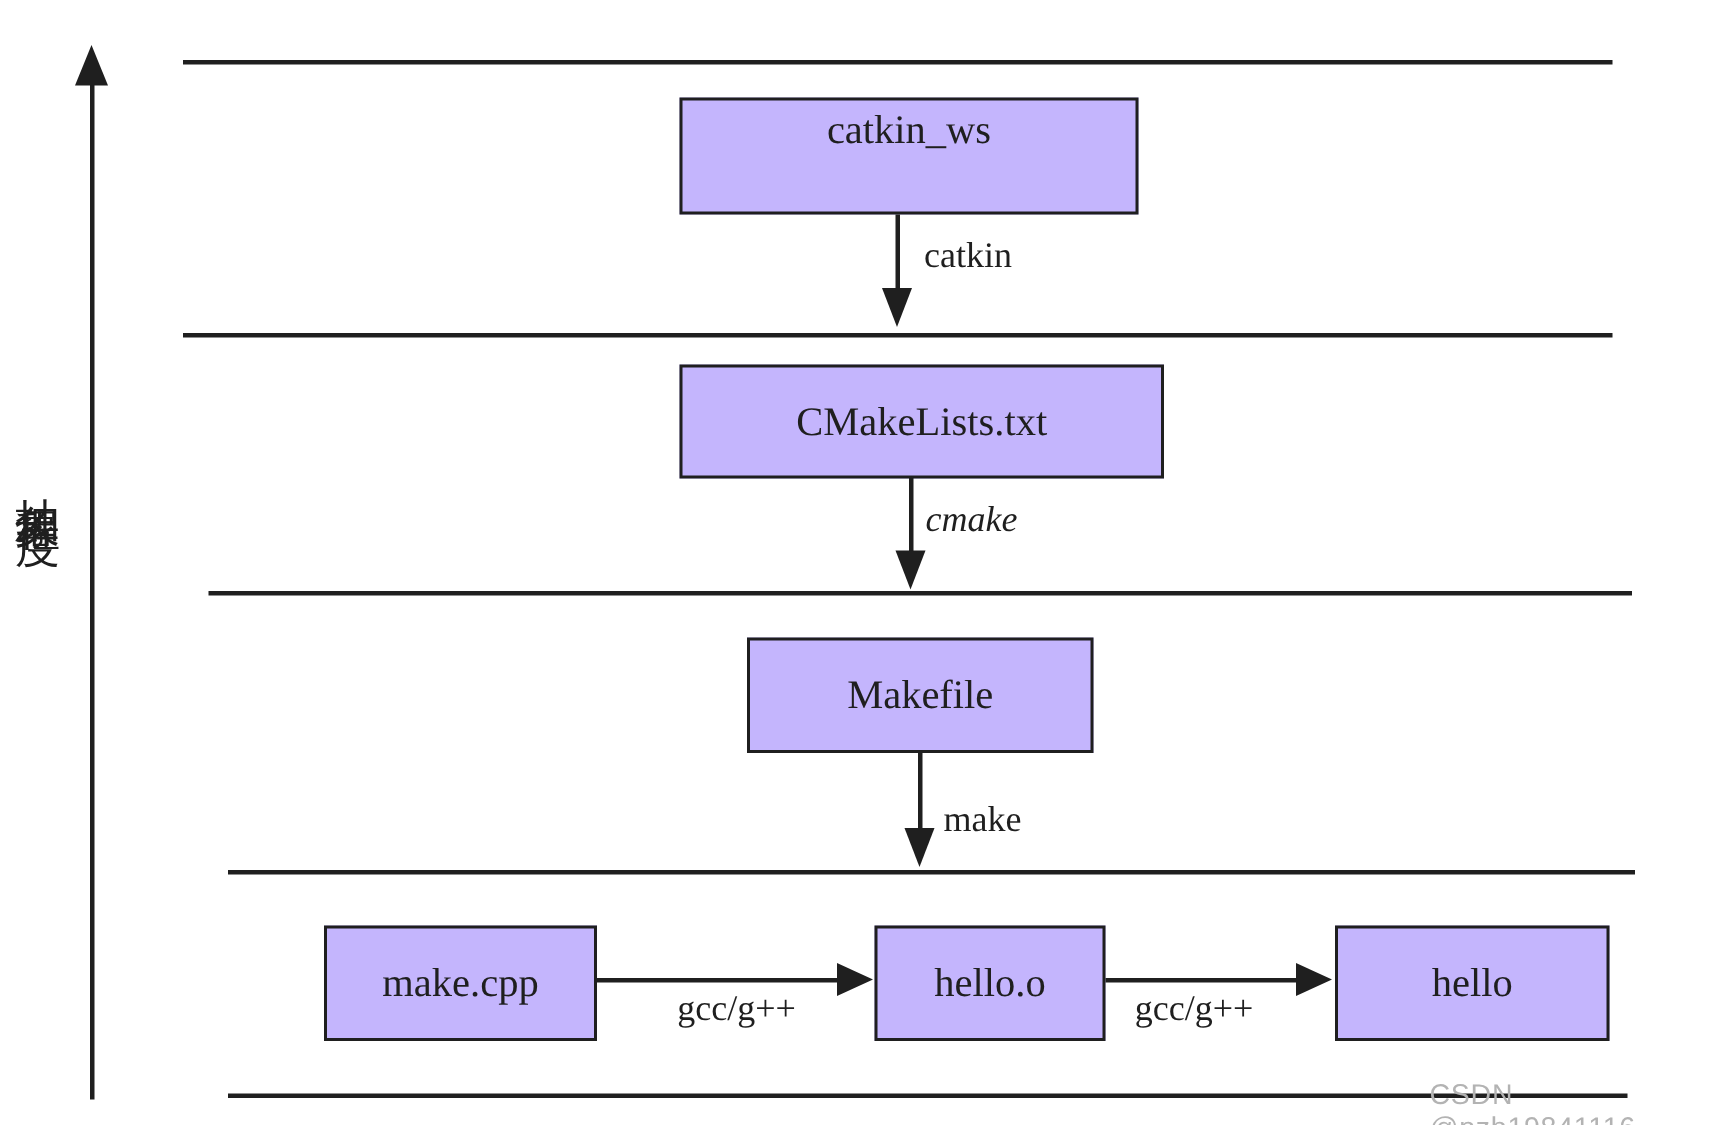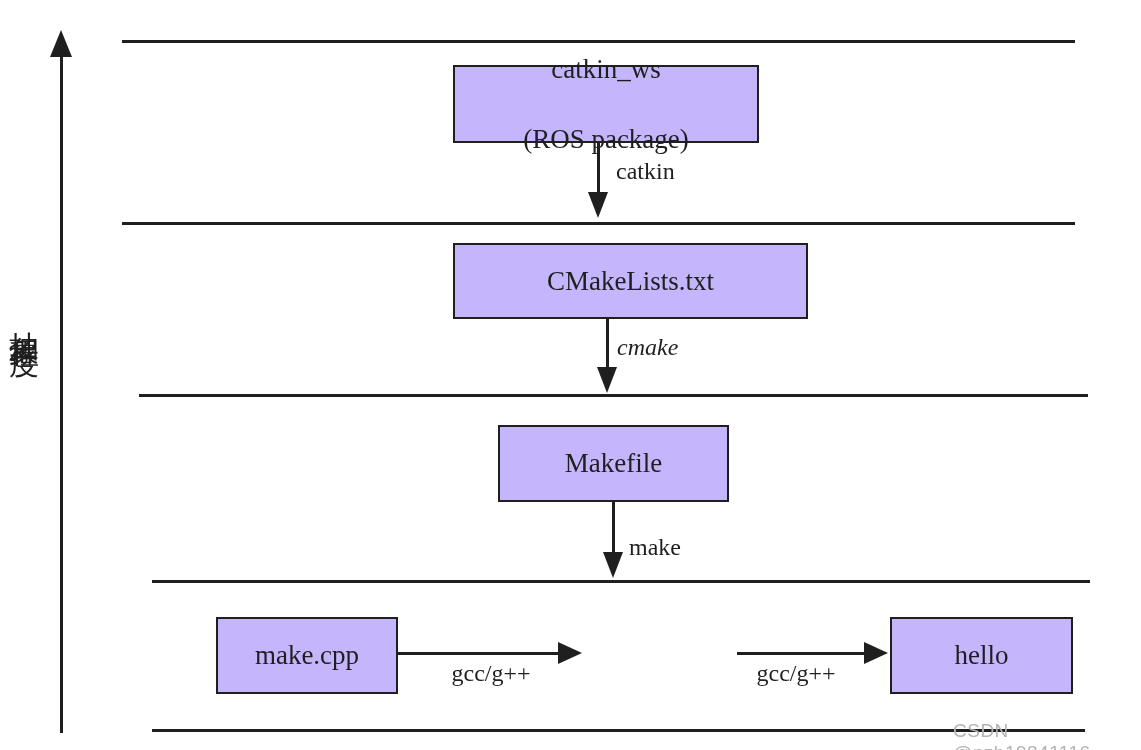--- a/index.html
+++ b/index.html
@@ -102,28 +102,28 @@
   <div class="axis-label">抽象程度</div>
 
   <div class="hline" style="left:122px; top:40px;  width:953px;"></div>
   <div class="hline" style="left:122px; top:222px; width:953px;"></div>
   <div class="hline" style="left:139px; top:394px; width:949px;"></div>
   <div class="hline" style="left:152px; top:580px; width:938px;"></div>
   <div class="hline" style="left:152px; top:729px; width:933px;"></div>
 
   <div class="box" style="left:453px; top:65px; width:306px; height:78px;">
     <div><span>catkin_ws</span><br>
-    <span>(ROS package)</span></div>
+    </div>
   </div>
 
   <div class="vline" style="left:597px; top:143px; height:51px;"></div>
   <div class="head-down" style="left:588px; top:192px;"></div>
   <div class="alabel" style="left:616px; top:157px;">catkin</div>
 
-  <div class="box" style="left:453px; top:243px; width:355px; height:76px;">
+  <div class="box" style="left:453px; top:243px; width:323px; height:76px;">
     <span>CMakeLists.txt</span>
   </div>
 
   <div class="vline" style="left:606px; top:318px; height:51px;"></div>
   <div class="head-down" style="left:597px; top:367px;"></div>
   <div class="alabel" style="left:617px; top:333px;font-style:italic;">cmake</div>
 
   <div class="box" style="left:498px; top:425px; width:231px; height:77px;">
     <span>Makefile</span>
   </div>
@@ -133,20 +133,23 @@
   <div class="alabel" style="left:629px; top:533px;">make</div>
 
   <div class="box" style="left:216px; top:617px; width:182px; height:77px;">
     <span>make.cpp</span>
   </div>
 
   <div class="hline" style="left:398px; top:652px; width:163px;"></div>
   <div class="head-right" style="left:558px; top:642px;"></div>
   <div class="alabel centered" style="left:491px; top:619px;">gcc/g++</div>
 
+  <div class="box" style="left:583px; top:617px; width:154px; height:77px;">
+    <span>hello.o</span>
+  </div>
 
   <div class="hline" style="left:737px; top:652px; width:130px;"></div>
   <div class="head-right" style="left:864px; top:642px;"></div>
   <div class="alabel centered" style="left:796px; top:619px;">gcc/g++</div>
 
   <div class="box" style="left:890px; top:617px; width:183px; height:77px;">
     <span>hello</span>
   </div>
 
   <div class="watermark">CSDN @pzb19841116</div>

